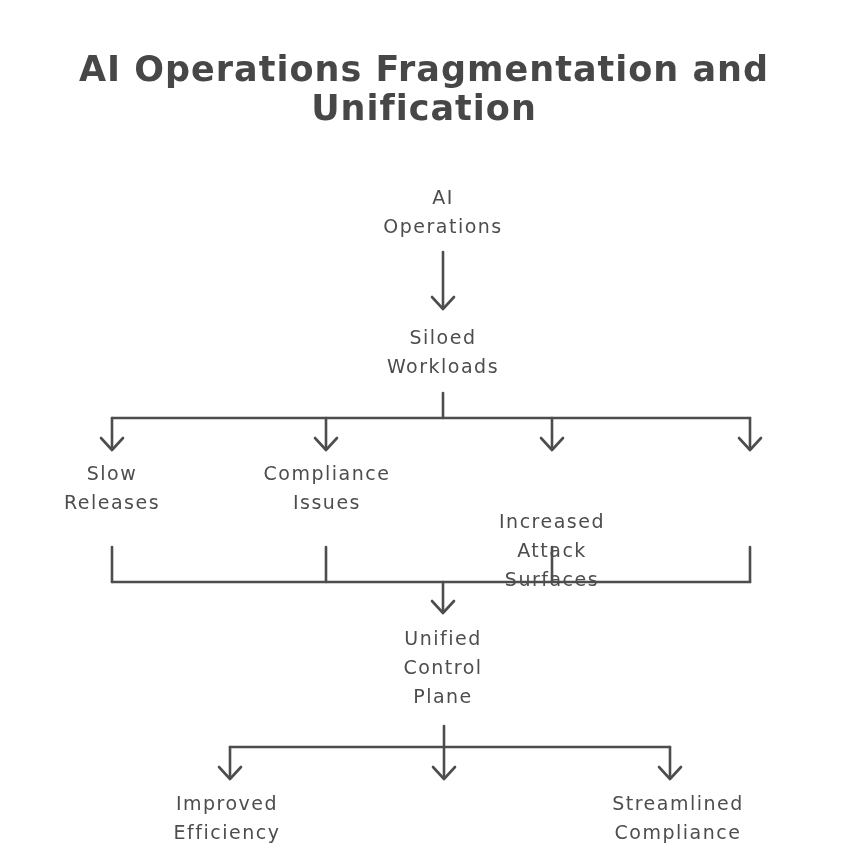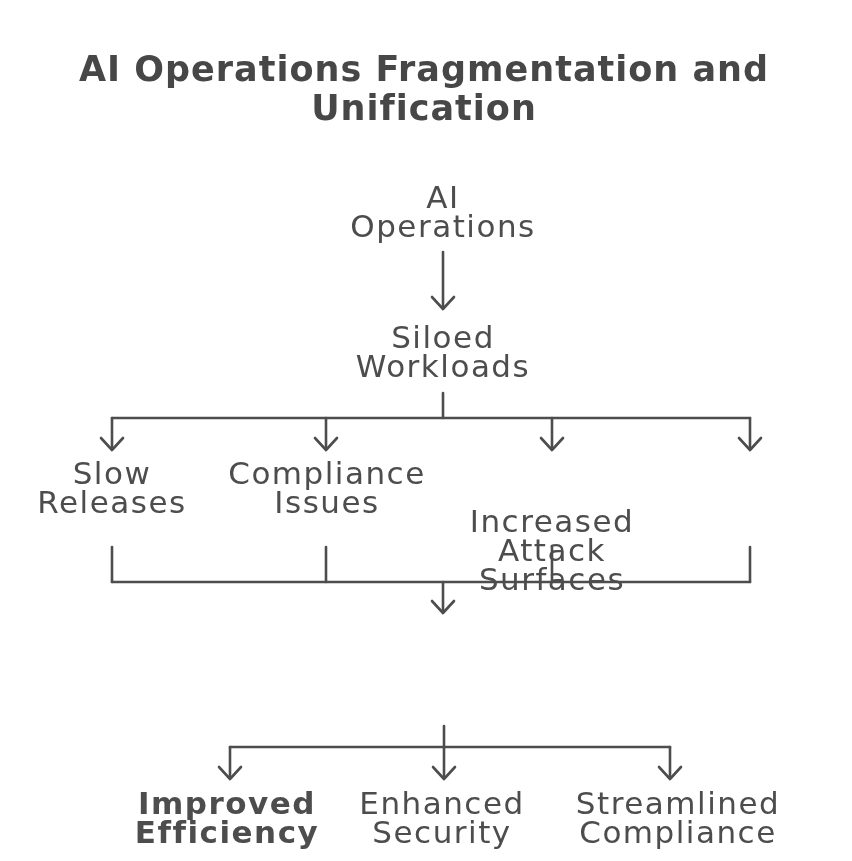--- a/index.html
+++ b/index.html
@@ -24,21 +24,21 @@
     font-weight: 700;
     line-height: 39px;
     letter-spacing: 1px;
     color: var(--title-color, #474747);
   }
   .node {
     position: absolute;
     transform: translateX(-50%);
     text-align: center;
     white-space: pre-line;
-    font-size: 31px;
+    font-size: 19px;
     font-weight: 400;
     line-height: 29px;
     letter-spacing: 1.5px;
     color: var(--text-color, #4d4d4d);
   }
   svg.connectors {
     position: absolute;
     left: 0; top: 0;
     width: 852px; height: 861px;
   }
@@ -105,21 +105,22 @@
 Workloads</div>
 
   <div class="node" style="left:112px; top:459px;">Slow
 Releases</div>
   <div class="node" style="left:327px; top:459px;">Compliance
 Issues</div>
   <div class="node" style="left:552px; top:459px;margin-top:48px;">Increased
 Attack
 Surfaces</div>
 
+  <div class="node" style="left:443px; top:624px;">Unified
+Control
+Plane</div>
 
-  <div class="node" style="left:227px; top:789px;font-weight:bold;">Improved
+  <div class="node" style="left:227px; top:789px;">Improved
 Efficiency</div>
-  <div class="node" style="left:442px; top:789px;">Enhanced
-Security</div>
   <div class="node" style="left:670px; top:789px;margin-left:8px;">Streamlined
 Compliance</div>
 
 </div>
 
 </body></html>

